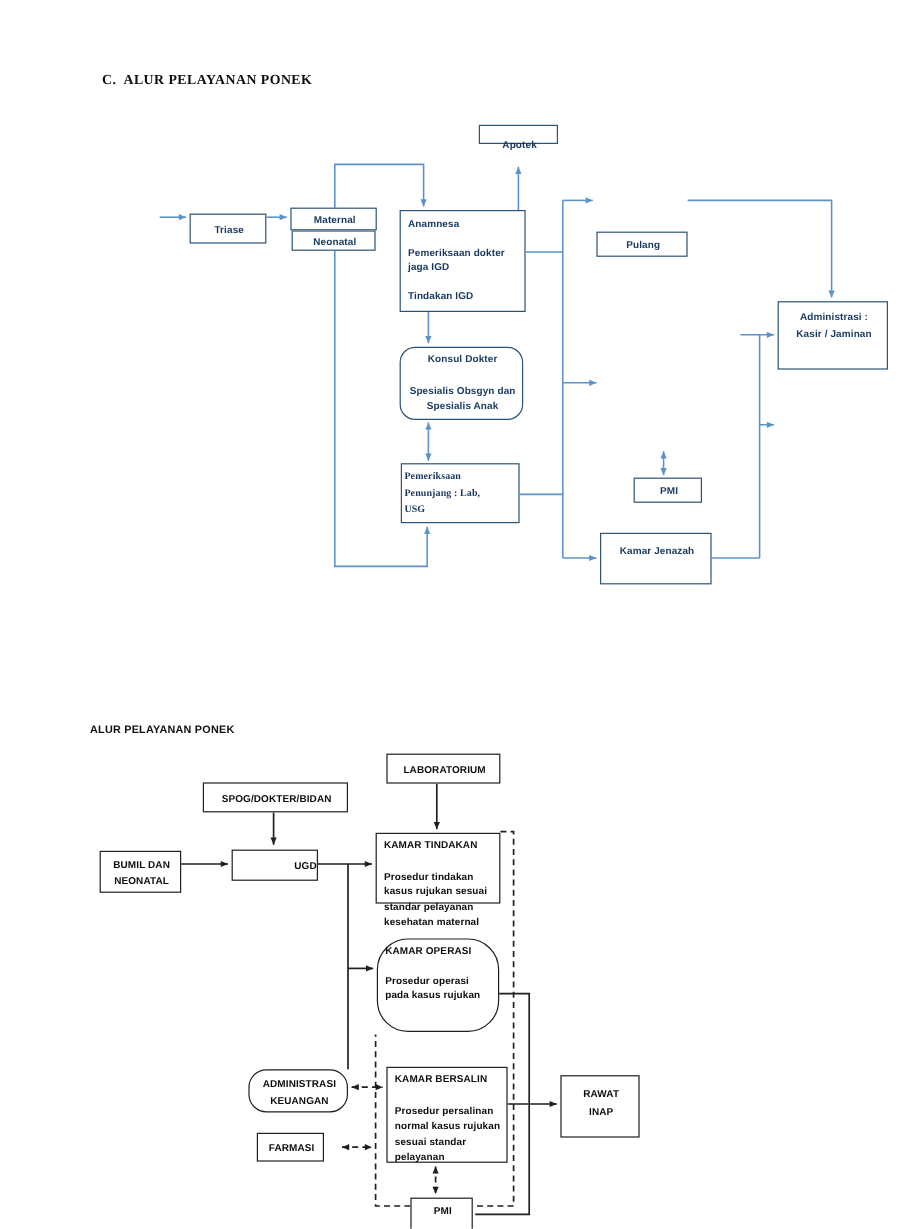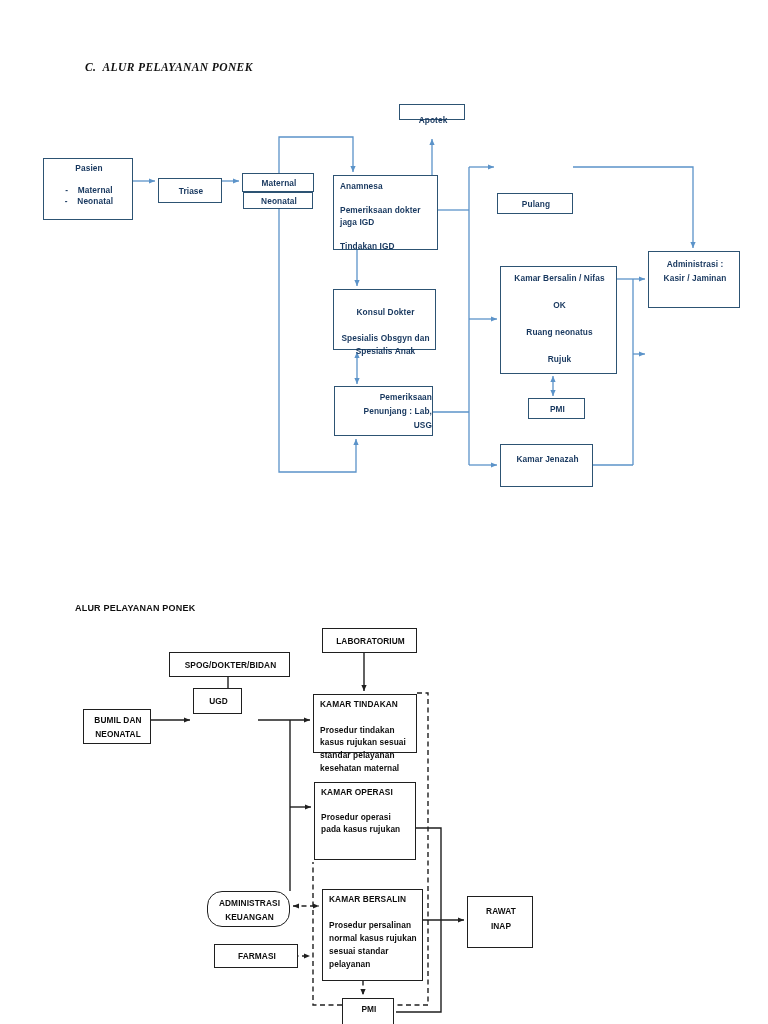--- a/index.html
+++ b/index.html
@@ -13,21 +13,21 @@
   .node{
     position:absolute;box-sizing:border-box;background:#ffffff;
     font-weight:bold;letter-spacing:.1px;
   }
   .top-d .node{border:1.8px solid #2d5373;color:#17375e;}
   .bottom-d .node{border:1.8px solid #1f1f1f;color:#0d0d0d;}
   .node-line{white-space:pre;}
   .title-top{
     position:absolute;left:85px;top:61px;
     font-family:"Liberation Serif",serif;font-weight:bold;font-size:11.5px;
-    color:#101010;letter-spacing:.4px;white-space:pre;font-style:italic;
+    color:#101010;letter-spacing:.4px;white-space:pre;
   }
   .title-bottom{
     position:absolute;left:75px;top:603px;
     font-weight:bold;font-size:9px;color:#101010;letter-spacing:.2px;white-space:pre;
   }
 </style>
 </head>
 <body>
 
 <div class="page">
@@ -63,68 +63,53 @@
         <polyline points="617,279 645,279" fill="none" stroke="#5b93c9" stroke-width="1.3"></polyline>
         <polygon points="645,279 639,281.6 639,276.4" fill="#5b93c9"></polygon>
         <polyline points="633,279 633,465" fill="none" stroke="#5b93c9" stroke-width="1.3"></polyline>
         <polyline points="633,354 645,354" fill="none" stroke="#5b93c9" stroke-width="1.3"></polyline>
         <polygon points="645,354 639,356.6 639,351.4" fill="#5b93c9"></polygon>
         <polyline points="593,465 633,465" fill="none" stroke="#5b93c9" stroke-width="1.3"></polyline>
         <polyline points="553,376 553,396" fill="none" stroke="#5b93c9" stroke-width="1.3"></polyline>
         <polygon points="553,396 550.4,390 555.6,390" fill="#5b93c9"></polygon>
         <polygon points="553,376 555.6,382 550.4,382" fill="#5b93c9"></polygon>
       </svg>
-      <div class="node" style="left: 43px; top: 158px; width: 90px; height: 62px; text-align: center; padding-top: 4px; padding-left: 2px; font-size: 8.3px; line-height: 11px;">
-        <div class="node-line">Pasien</div>
-        <div class="node-line">&nbsp;</div>
-        <div class="node-line">-    Maternal</div>
-        <div class="node-line">-    Neonatal</div>
-      </div>
       <div class="node" style="left: 158px; top: 178px; width: 64px; height: 25px; text-align: center; padding-top: 6px; padding-left: 2px; font-size: 8.3px; line-height: 12px;">
         <div class="node-line">Triase</div>
       </div>
       <div class="node" style="left: 242px; top: 173px; width: 72px; height: 19px; text-align: center; padding-top: 3px; padding-left: 2px; font-size: 8.3px; line-height: 12px;">
         <div class="node-line">Maternal</div>
       </div>
       <div class="node" style="left: 243px; top: 192px; width: 70px; height: 17px; text-align: center; padding-top: 2px; padding-left: 2px; font-size: 8.3px; line-height: 12px;">
         <div class="node-line">Neonatal</div>
       </div>
-      <div class="node" style="left: 333px; top: 175px; width: 105px; height: 75px; text-align: left; padding-top: 4px; padding-left: 6px; font-size: 8.3px; line-height: 12px;">
+      <div class="node" style="left: 333px; top: 175px; width: 105px; height: 85px; text-align: left; padding-top: 4px; padding-left: 6px; font-size: 8.3px; line-height: 12px;">
         <div class="node-line">Anamnesa</div>
         <div class="node-line">&nbsp;</div>
         <div class="node-line">Pemeriksaan dokter</div>
         <div class="node-line">jaga IGD</div>
         <div class="node-line">&nbsp;</div>
         <div class="node-line">Tindakan IGD</div>
       </div>
       <div class="node" style="left: 399px; top: 104px; width: 66px; height: 16px; text-align: center; padding-top: 9px; padding-left: 2px; font-size: 8.3px; line-height: 12px;">
         <div class="node-line">Apotek</div>
       </div>
       <div class="node" style="left: 497px; top: 157px; width: 76px; height: 21px; text-align: center; padding-top: 4px; padding-left: 2px; font-size: 8.3px; line-height: 12px; margin-top: 36px;">
         <div class="node-line">Pulang</div>
       </div>
-      <div class="node" style="left: 333px; top: 289px; width: 103px; height: 61px; text-align: center; padding-top: 16px; padding-left: 2px; font-size: 8.3px; line-height: 13px;">
+      <div class="node" style="left: 333px; top: 289px; width: 103px; height: 61px; text-align: center; padding-top: 3px; padding-left: 2px; font-size: 8.3px; line-height: 13px; border-radius: 13px;">
         <div class="node-line">Konsul Dokter</div>
         <div class="node-line">&nbsp;</div>
         <div class="node-line">Spesialis Obsgyn dan</div>
         <div class="node-line">Spesialis Anak</div>
       </div>
-      <div class="node" style="left: 334px; top: 386px; width: 99px; height: 50px; text-align: right; padding-top: 3px; padding-left: 2px; font-size: 8.3px; line-height: 14px;">
+      <div class="node" style="left: 334px; top: 386px; width: 99px; height: 50px; text-align: left; padding-top: 3px; padding-left: 2px; font-size: 8.3px; line-height: 14px; font-family: Liberation Serif, serif;">
         <div class="node-line">Pemeriksaan</div>
         <div class="node-line">Penunjang : Lab,</div>
         <div class="node-line">USG</div>
-      </div>
-      <div class="node" style="left: 500px; top: 266px; width: 117px; height: 108px; text-align: center; padding-top: 5px; padding-left: 2px; font-size: 8.3px; line-height: 13.5px;">
-        <div class="node-line">Kamar Bersalin / Nifas</div>
-        <div class="node-line">&nbsp;</div>
-        <div class="node-line">OK</div>
-        <div class="node-line">&nbsp;</div>
-        <div class="node-line">Ruang neonatus</div>
-        <div class="node-line">&nbsp;</div>
-        <div class="node-line">Rujuk</div>
       </div>
       <div class="node" style="left: 528px; top: 398px; width: 57px; height: 21px; text-align: center; padding-top: 4px; padding-left: 2px; font-size: 8.3px; line-height: 12px;">
         <div class="node-line">PMI</div>
       </div>
       <div class="node" style="left: 500px; top: 444px; width: 93px; height: 43px; text-align: center; padding-top: 8px; padding-left: 2px; font-size: 8.3px; line-height: 12px;">
         <div class="node-line">Kamar Jenazah</div>
       </div>
       <div class="node" style="left: 648px; top: 251px; width: 92px; height: 57px; text-align: center; padding-top: 5px; padding-left: 2px; font-size: 8.3px; line-height: 14px;">
         <div class="node-line">Administrasi :</div>
         <div class="node-line">Kasir / Jaminan</div>
@@ -162,50 +147,50 @@
       <div class="node" style="left: 322px; top: 628px; width: 95px; height: 25px; text-align: center; padding-top: 6px; padding-left: 2px; font-size: 8.3px; line-height: 12px;">
         <div class="node-line">LABORATORIUM</div>
       </div>
       <div class="node" style="left: 169px; top: 652px; width: 121px; height: 25px; text-align: center; padding-top: 6px; padding-left: 2px; font-size: 8.3px; line-height: 12px;">
         <div class="node-line">SPOG/DOKTER/BIDAN</div>
       </div>
       <div class="node" style="left: 83px; top: 709px; width: 68px; height: 35px; text-align: center; padding-top: 3px; padding-left: 2px; font-size: 8.3px; line-height: 14px;">
         <div class="node-line">BUMIL DAN</div>
         <div class="node-line">NEONATAL</div>
       </div>
-      <div class="node" style="left: 193px; top: 688px; width: 49px; height: 26px; text-align: center; padding-top: 6px; padding-left: 2px; font-size: 8.3px; line-height: 12px;">
+      <div class="node" style="left: 193px; top: 708px; width: 72px; height: 26px; text-align: right; padding-top: 6px; padding-left: 2px; font-size: 8.3px; line-height: 12px;">
         <div class="node-line">UGD</div>
       </div>
       <div class="node" style="left: 313px; top: 694px; width: 104px; height: 59px; text-align: left; padding-top: 3px; padding-left: 6px; font-size: 8.3px; line-height: 12.8px;">
         <div class="node-line">KAMAR TINDAKAN</div>
         <div class="node-line">&nbsp;</div>
         <div class="node-line">Prosedur tindakan</div>
         <div class="node-line">kasus rujukan sesuai</div>
         <div class="node-line">standar pelayanan</div>
         <div class="node-line">kesehatan maternal</div>
       </div>
-      <div class="node" style="left: 314px; top: 782px; width: 102px; height: 78px; text-align: left; padding-top: 3px; padding-left: 6px; font-size: 8.3px; line-height: 12.3px;">
+      <div class="node" style="left: 314px; top: 782px; width: 102px; height: 78px; text-align: left; padding-top: 3px; padding-left: 6px; font-size: 8.3px; line-height: 12.3px; border-radius: 26px;">
         <div class="node-line">KAMAR OPERASI</div>
         <div class="node-line">&nbsp;</div>
         <div class="node-line">Prosedur operasi</div>
         <div class="node-line">pada kasus rujukan</div>
       </div>
       <div class="node" style="left: 207px; top: 891px; width: 83px; height: 36px; text-align: center; padding-top: 4px; padding-left: 2px; font-size: 8.3px; line-height: 14px; border-radius: 15px;">
         <div class="node-line">ADMINISTRASI</div>
         <div class="node-line">KEUANGAN</div>
       </div>
-      <div class="node" style="left: 322px; top: 889px; width: 101px; height: 92px; text-align: left; padding-top: 3px; padding-left: 6px; font-size: 8.3px; line-height: 13px;">
+      <div class="node" style="left: 322px; top: 889px; width: 101px; height: 80px; text-align: left; padding-top: 3px; padding-left: 6px; font-size: 8.3px; line-height: 13px;">
         <div class="node-line">KAMAR BERSALIN</div>
         <div class="node-line">&nbsp;</div>
         <div class="node-line">Prosedur persalinan</div>
         <div class="node-line">normal kasus rujukan</div>
         <div class="node-line">sesuai standar</div>
         <div class="node-line">pelayanan</div>
       </div>
-      <div class="node" style="left: 214px; top: 944px; width: 84px; height: 24px; text-align: center; padding-top: 5px; padding-left: 2px; font-size: 8.3px; line-height: 12px;">
+      <div class="node" style="left: 214px; top: 944px; width: 56px; height: 24px; text-align: center; padding-top: 5px; padding-left: 2px; font-size: 8.3px; line-height: 12px;">
         <div class="node-line">FARMASI</div>
       </div>
       <div class="node" style="left: 467px; top: 896px; width: 66px; height: 52px; text-align: center; padding-top: 7px; padding-left: 2px; font-size: 8.3px; line-height: 15px;">
         <div class="node-line">RAWAT</div>
         <div class="node-line">INAP</div>
       </div>
       <div class="node" style="left: 342px; top: 998px; width: 52px; height: 30px; text-align: center; padding-top: 4px; padding-left: 2px; font-size: 8.3px; line-height: 12px;">
         <div class="node-line">PMI</div>
       </div>
     </div>

